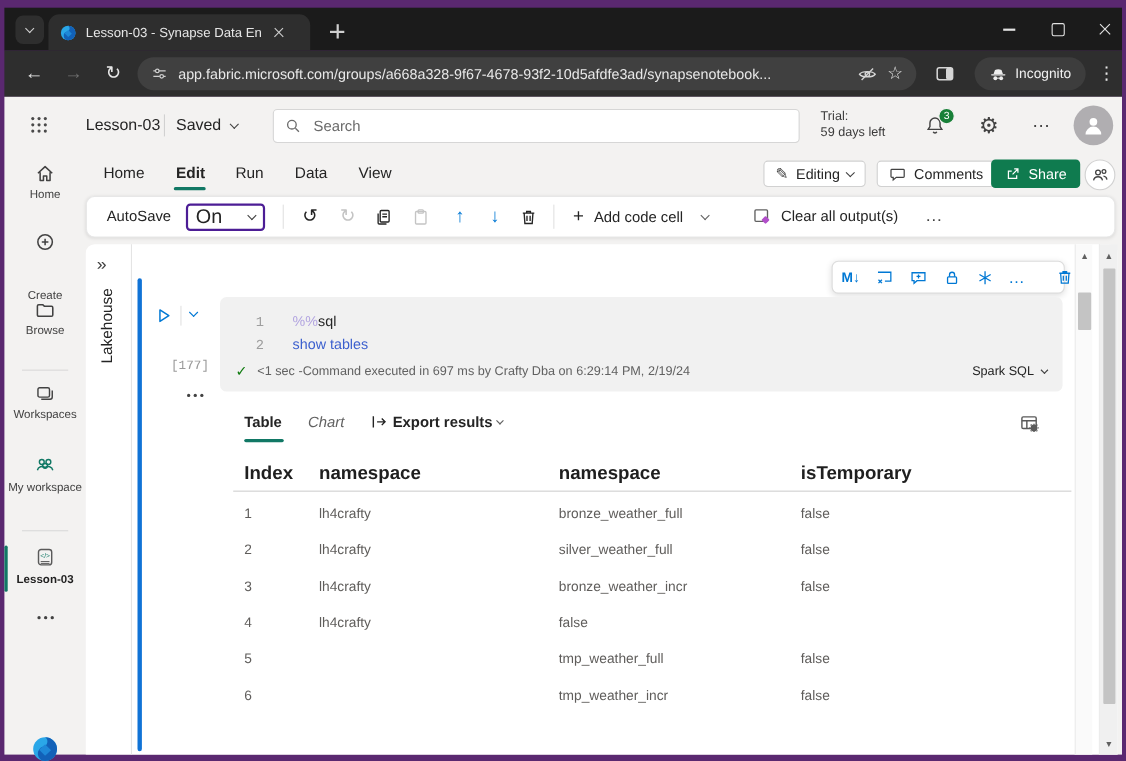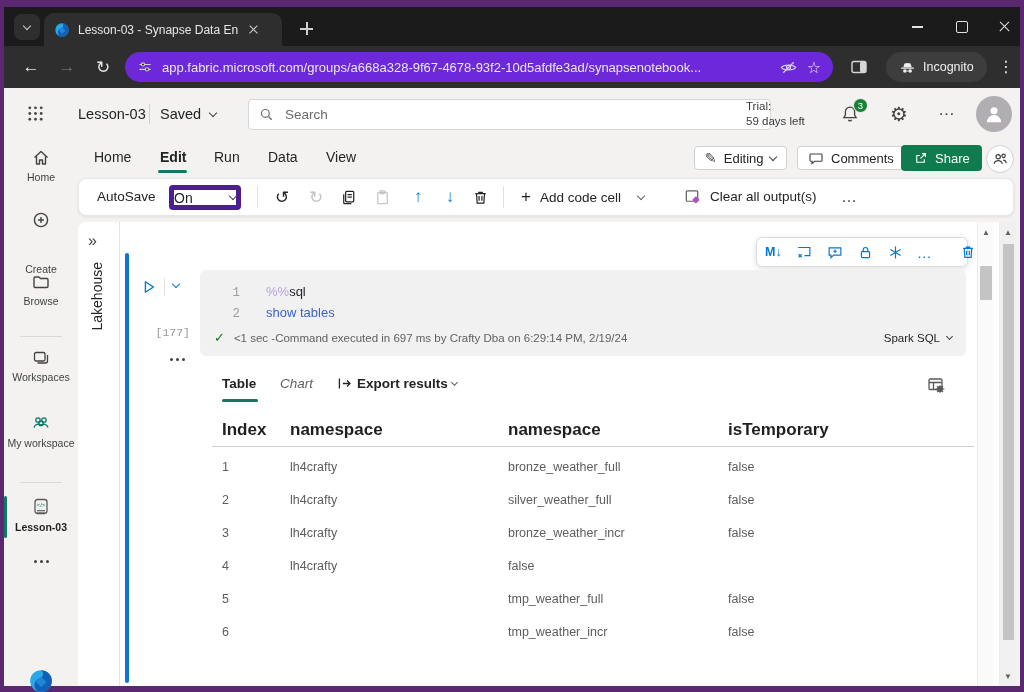--- a/index.html
+++ b/index.html
@@ -23,44 +23,44 @@
   .newtab::after{left:10px;top:4px;width:1.5px;height:13px;}
   .winbtn{top:8px;width:30px;height:24px;display:flex;align-items:center;justify-content:center;position:absolute;}
   .win-min::before{content:"";width:11px;height:1.5px;background:#e3e3e3;}
   .win-max::before{content:"";width:10px;height:10px;border:1.4px solid #e3e3e3;border-radius:2px;}
   .win-close{position:relative;}
   .win-close::before,.win-close::after{content:"";position:absolute;left:9px;top:11px;width:13px;height:1.4px;background:#e3e3e3;}
   .win-close::before{transform:rotate(45deg);} .win-close::after{transform:rotate(-45deg);}
   .urlrow{left:4px;top:46px;width:1016px;height:42px;background:#2e2e2e;}
   .navglyph{font-size:17px;color:#e6e6e6;}
   .navglyph.dis{color:#6f6f6f;}
-  .urlpill{left:121px;top:6px;height:30px;width:708px;background:#6d28d9;border-radius:15px;display:flex;align-items:center;padding:0 12px;gap:9px;}
+  .urlpill{left:121px;top:6px;height:30px;width:708px;background:#404040;border-radius:15px;display:flex;align-items:center;padding:0 12px;gap:9px;}
   .urltext{color:#e8e8e8;font-size:13px;white-space:nowrap;overflow:hidden;flex:1;}
   .incog{left:882px;top:6px;height:30px;border-radius:15px;background:#3d3d3d;display:flex;align-items:center;gap:7px;padding:0 13px;color:#f0f0f0;font-size:12.5px;}
   
   .app{left:4px;top:88px;width:1016px;height:598px;background:#f3f2f1;}
   .fheader{left:0;top:0;width:1016px;height:52px;}
   .doc-title{font-size:14.5px;color:#242424;}
   .hdr-divider{width:1px;height:20px;background:#d1d1d1;}
-  .searchbox{left:244px;top:11px;width:523px;height:31px;background:#fff;border:1px solid #d6d6d6;border-radius:4px;display:flex;align-items:center;padding:0 10px;gap:9px;}
+  .searchbox{left:244px;top:11px;width:479px;height:31px;background:#fff;border:1px solid #d6d6d6;border-radius:4px;display:flex;align-items:center;padding:0 10px;gap:9px;}
   .searchbox input{border:none;outline:none;font-size:13.5px;color:#242424;flex:1;background:transparent;}
   .searchbox input::placeholder{color:#6b6b6b;}
   .trial{font-size:11.5px;color:#3b3b3b;line-height:15px;}
   .badge{position:absolute;width:15px;height:15px;border-radius:50%;background:#188038;color:#fff;font-size:9.5px;display:flex;align-items:center;justify-content:center;border:1.5px solid #f3f2f1;}
   .avatar{width:36px;height:36px;border-radius:50%;background:#b0aeb1;display:flex;align-items:center;justify-content:center;}
   
   .mtab{font-size:14px;color:#242424;}
   .mtab.active{font-weight:bold;}
   .pillbtn{height:24px;border:1px solid #d1d1d1;background:#fff;border-radius:4px;display:flex;align-items:center;gap:7px;padding:0 10px;font-size:13px;color:#242424;}
   .sharebtn{height:26px;border-radius:4px;background:#0f7b4f;color:#fff;display:flex;align-items:center;gap:7px;padding:0 12px;font-size:13px;}
   .circlebtn{width:28px;height:28px;border-radius:50%;border:1px solid #d1d1d1;background:#fff;display:flex;align-items:center;justify-content:center;}
   
   .ntoolbar{left:74px;top:90px;width:936px;height:38px;background:#fff;border:1px solid #e7e7e7;border-radius:8px;box-shadow:0 1px 3px rgba(0,0,0,.08);}
   .tlabel{font-size:13.5px;color:#242424;}
-  .dropdown{height:25px;border:5px solid #4c1d95;border-radius:4px;background:#fff;display:flex;align-items:center;justify-content:space-between;padding:0 0;font-size:14px;color:#242424;}
+  .dropdown{height:25px;border:2px solid #4c1d95;border-radius:4px;background:#fff;display:flex;align-items:center;justify-content:space-between;padding:0 7px;font-size:18px;color:#242424;}
   .vdiv{width:1px;height:22px;background:#e1e1e1;}
   .tglyph{font-size:17px;color:#242424;}
   .tglyph.dis{color:#c4c4c4;}
   .tglyph.blue{color:#0078d4;font-weight:bold;}
   .dots3{display:inline-flex;gap:3px;}
   .dots3 i{width:3px;height:3px;border-radius:50%;background:#424242;}
   
   .rail{left:0;top:52px;width:74px;height:546px;}
   .rail-item{position:absolute;left:0;width:74px;display:flex;flex-direction:column;align-items:center;gap:3px;}
   .rail-label{font-size:10.5px;color:#424242;text-align:center;line-height:12px;}

